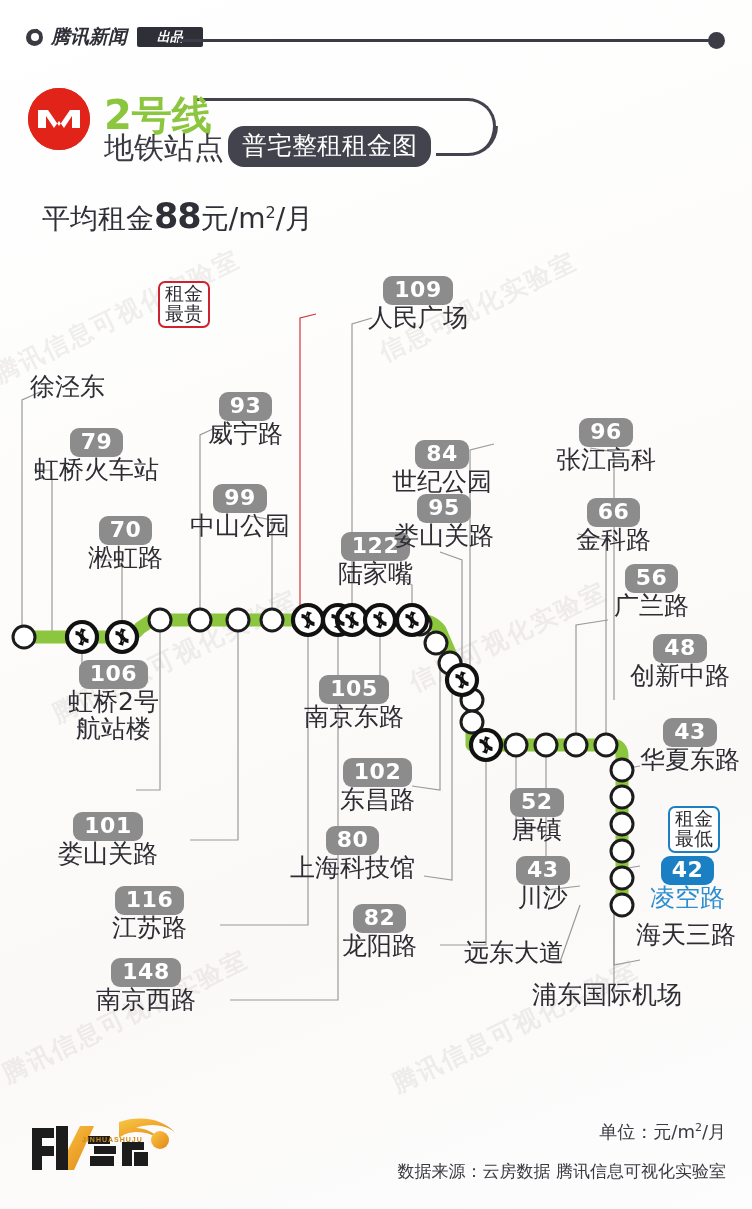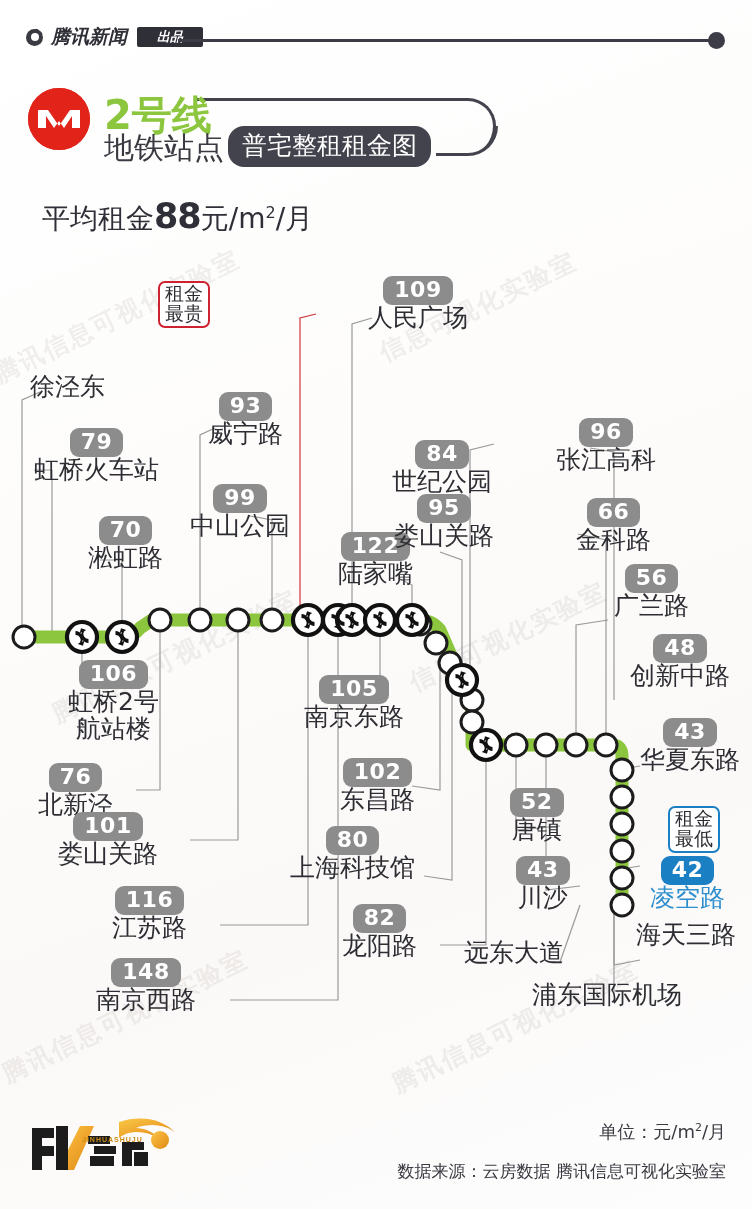--- a/index.html
+++ b/index.html
@@ -316,24 +316,20 @@
     <span class="badge">70</span>
     <span class="nm">淞虹路</span>
   </div>
 
   <div class="lab ctr" style="left:68px;top:660px;">
     <span class="badge">106</span>
     <span class="nm">虹桥2号</span>
     <span class="nm">航站楼</span>
   </div>
 
-  <div class="lab ctr" style="left:38px;top:763px;">
-    <span class="badge">76</span>
-    <span class="nm">北新泾</span>
-  </div>
 
   <div class="lab ctr" style="left:58px;top:812px;">
     <span class="badge">101</span>
     <span class="nm">娄山关路</span>
   </div>
 
   <div class="lab ctr" style="left:112px;top:886px;">
     <span class="badge">116</span>
     <span class="nm">江苏路</span>
   </div>

